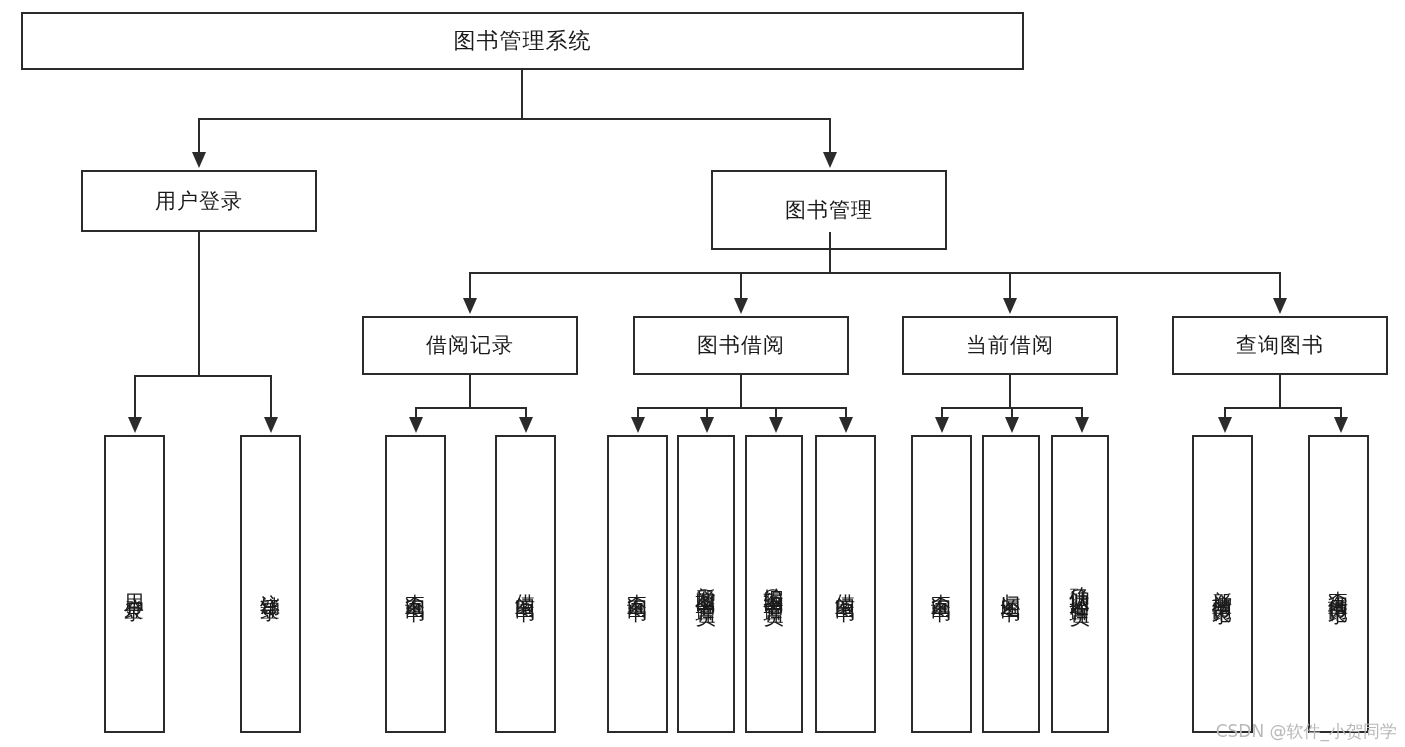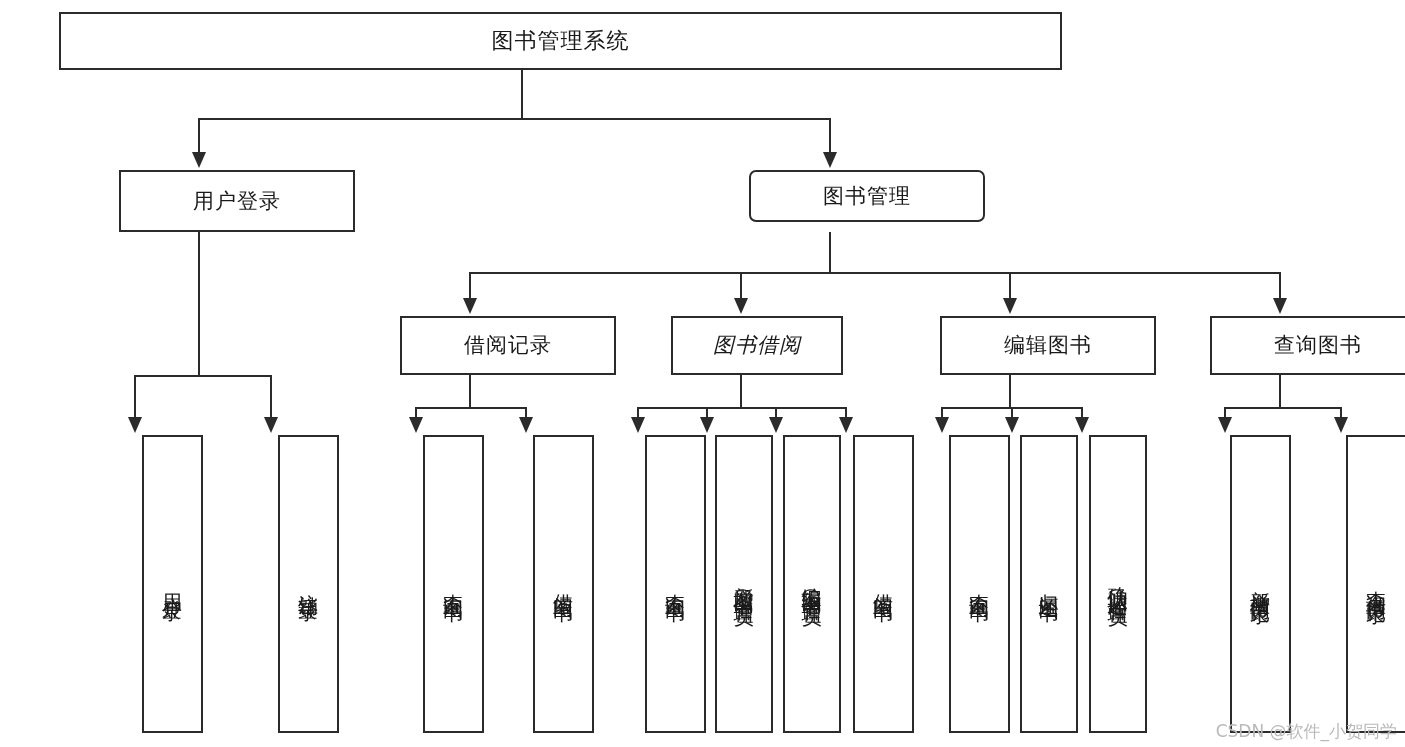--- a/index.html
+++ b/index.html
@@ -22,21 +22,20 @@
   .node {
     position: absolute;
     box-sizing: border-box;
     background: #ffffff;
     border: 2px solid #2b2b2b;
     display: flex;
     align-items: center;
     justify-content: center;
     color: #1a1a1a;
     line-height: 1.15;
-    margin-left: 38px;
   }
   .node.horiz {
     font-size: 21px;
     letter-spacing: 1px;
   }
   .node.root {
     font-size: 22px;
   }
   .node.leaf {
     align-items: center;
@@ -92,21 +91,21 @@
 
   <div class="link-v" style="left:198px; top:118px; height:36px;"></div>
   <div class="arrow" style="left:192px; top:152px;"></div>
 
   <div class="link-v" style="left:829px; top:118px; height:36px;"></div>
   <div class="arrow" style="left:823px; top:152px;"></div>
 
   <div class="node horiz" style="left:81px; top:170px; width:236px; height:62px;">
     <span>用户登录</span>
   </div>
-  <div class="node horiz" style="left:711px; top:170px; width:236px; height:52px;border-radius:7px;">
+  <div class="node horiz" style="left:711px; top:170px; width:236px; height:80px;">
     <span>图书管理</span>
   </div>
 
   <div class="link-v" style="left:198px; top:232px; height:143px;"></div>
   <div class="link-h" style="left:134px; top:375px; width:136px;"></div>
   <div class="link-v" style="left:134px; top:375px; height:44px;"></div>
   <div class="arrow" style="left:128px; top:417px;"></div>
   <div class="link-v" style="left:270px; top:375px; height:44px;"></div>
   <div class="arrow" style="left:264px; top:417px;"></div>
 
@@ -121,25 +120,25 @@
 
   <div class="link-v" style="left:1009px; top:272px; height:28px;"></div>
   <div class="arrow" style="left:1003px; top:298px;"></div>
 
   <div class="link-v" style="left:1279px; top:272px; height:28px;"></div>
   <div class="arrow" style="left:1273px; top:298px;"></div>
 
   <div class="node horiz" style="left:362px; top:316px; width:216px; height:59px;">
     <span>借阅记录</span>
   </div>
-  <div class="node horiz" style="left:633px; top:316px; width:172px; height:59px;font-style:italic;">
+  <div class="node horiz" style="left:633px; top:316px; width:216px; height:59px;">
     <span>图书借阅</span>
   </div>
   <div class="node horiz" style="left:902px; top:316px; width:216px; height:59px;">
-    <span>编辑图书</span>
+    <span>当前借阅</span>
   </div>
   <div class="node horiz" style="left:1172px; top:316px; width:216px; height:59px;">
     <span>查询图书</span>
   </div>
 
   <div class="link-v" style="left:469px; top:375px; height:32px;"></div>
   <div class="link-h" style="left:415px; top:407px; width:110px;"></div>
   <div class="link-v" style="left:415px; top:407px; height:12px;"></div>
   <div class="arrow" style="left:409px; top:417px;"></div>
   <div class="link-v" style="left:525px; top:407px; height:12px;"></div>

